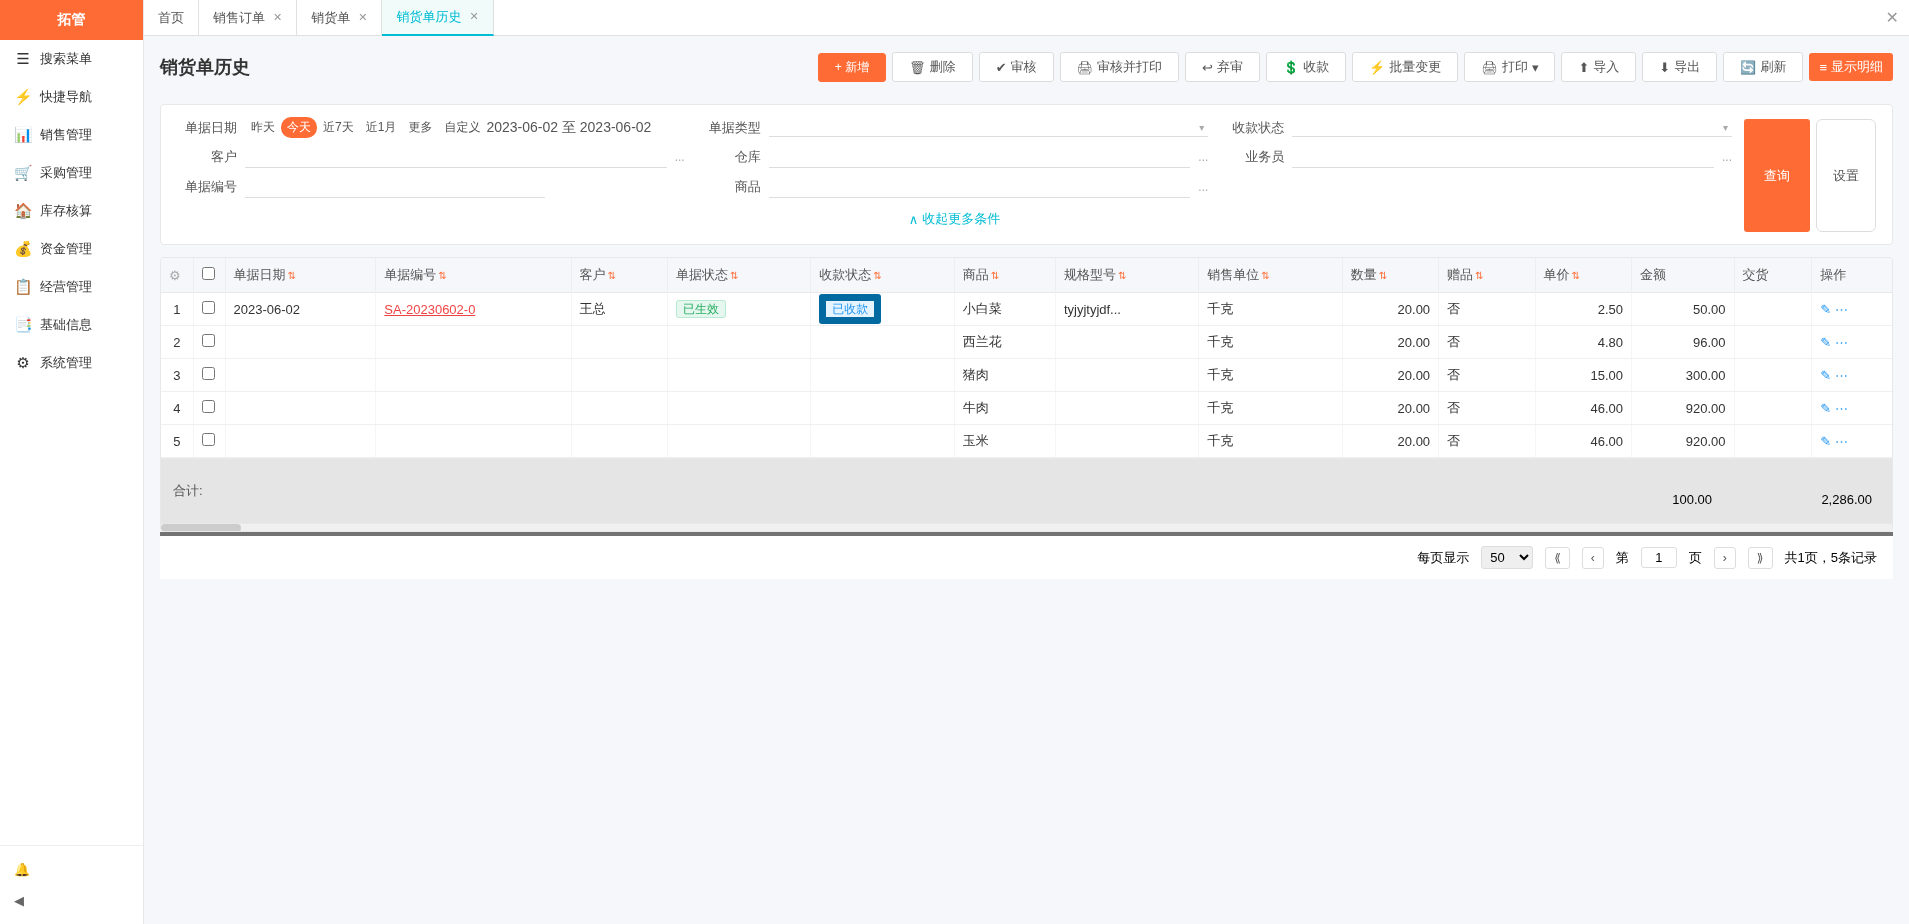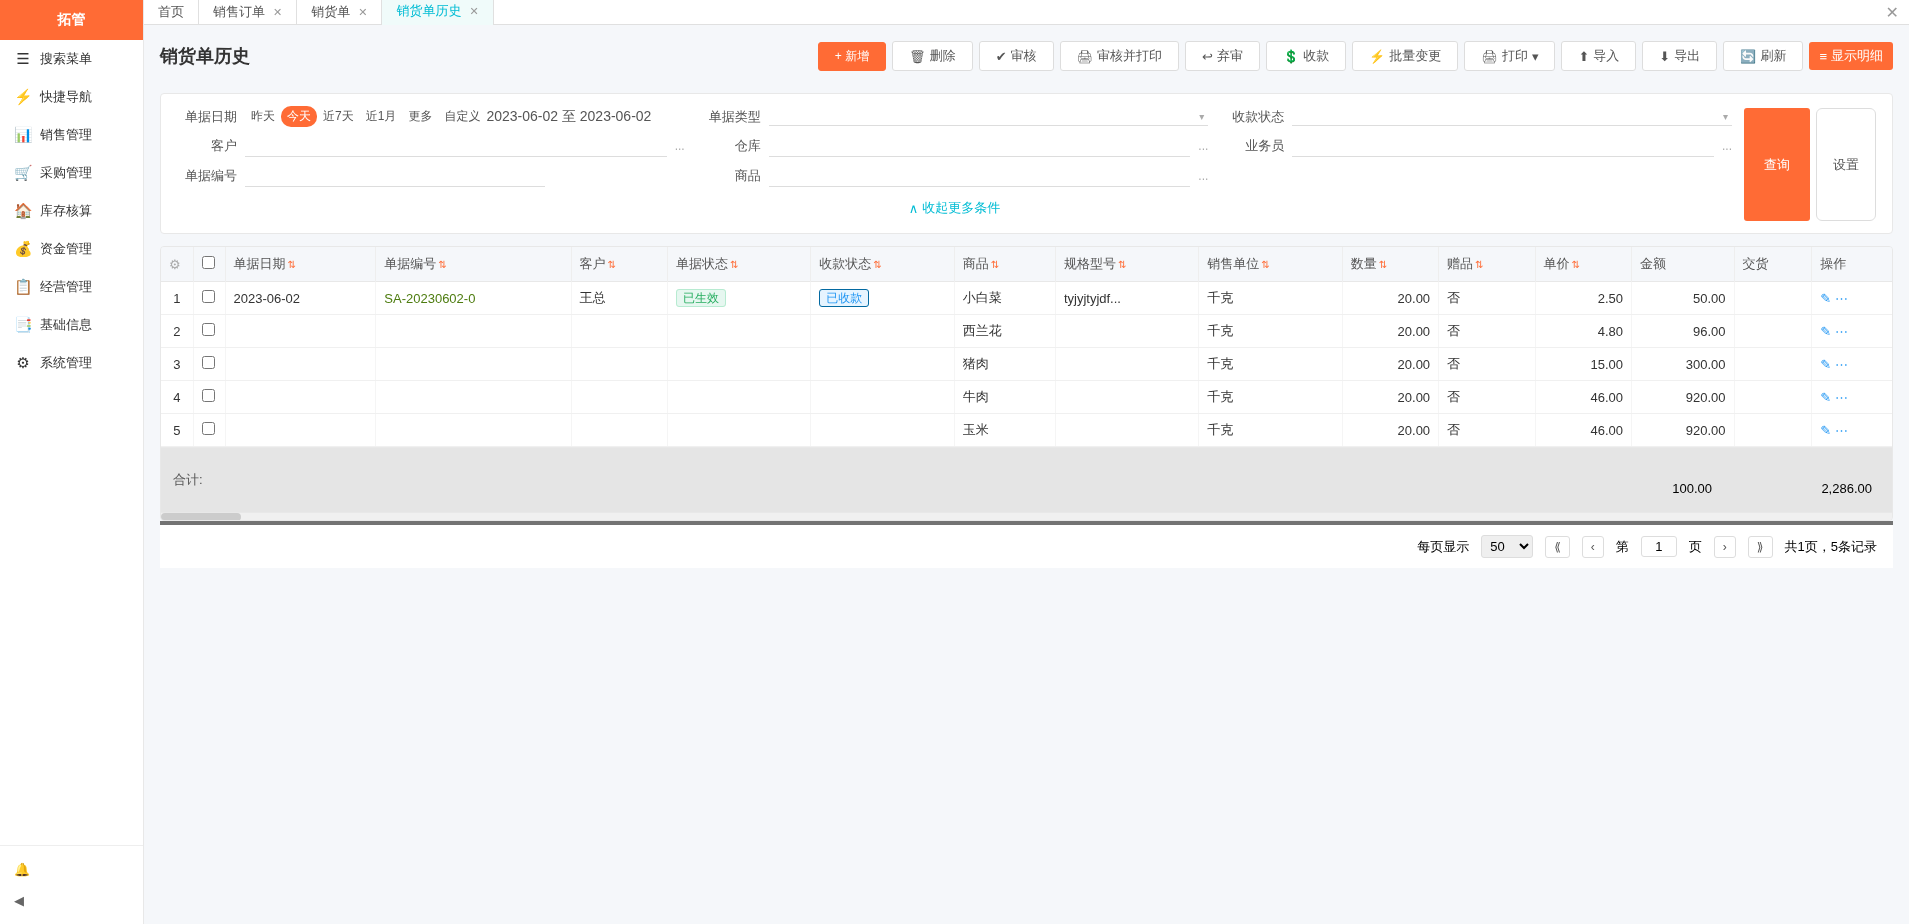--- a/index.html
+++ b/index.html
@@ -51,21 +51,21 @@
     
     .main {
       flex: 1;
       display: flex;
       flex-direction: column;
       overflow: hidden;
     }
 
     
     .tab-bar {
-      height: 25px;
+      height: 36px;
       background: #fff;
       border-bottom: 1px solid #e0e0e0;
       display: flex;
       align-items: center;
       padding: 0 0;
       flex-shrink: 0;
     }
     .tab {
       display: flex;
       align-items: center;
@@ -254,22 +254,22 @@
     td {
       padding: 7px 8px;
       border-bottom: 1px solid #f0f0f0;
       color: #333;
       border-right: 1px solid #f5f5f5;
     }
     td:last-child { border-right: none; }
     .th-sort { display: flex; align-items: center; gap: 2px; cursor: pointer; }
     .sort-icon { color: #ff6b35; font-size: 10px; }
     .tag-active { background: #e6f7f0; color: #27ae60; border: 1px solid #b7ebd1; padding: 1px 6px; border-radius: 3px; font-size: 12px; }
-    .tag-paid { background: #e6f4ff; color: #2196f3; border: 1px solid #0369a1; padding: 1px 6px; border-radius: 3px; font-size: 12px; }
-    .link-text { color: #4d7c0f; cursor: pointer; }
+    .tag-paid { background: #e6f4ff; color: #2196f3; border: 7px solid #0369a1; padding: 1px 6px; border-radius: 3px; font-size: 12px; }
+    .link-text { color: #ef4444; cursor: pointer; text-decoration: underline; }
     .col-number { text-align: center; }
     .col-right { text-align: right; }
     .settings-icon { color: #aaa; cursor: pointer; }
 
     
     .table-footer {
       background: #e5e5e5;
       padding: 16px 12px;
       border-top: 1px solid #e8e8e8;
       display: flex;

